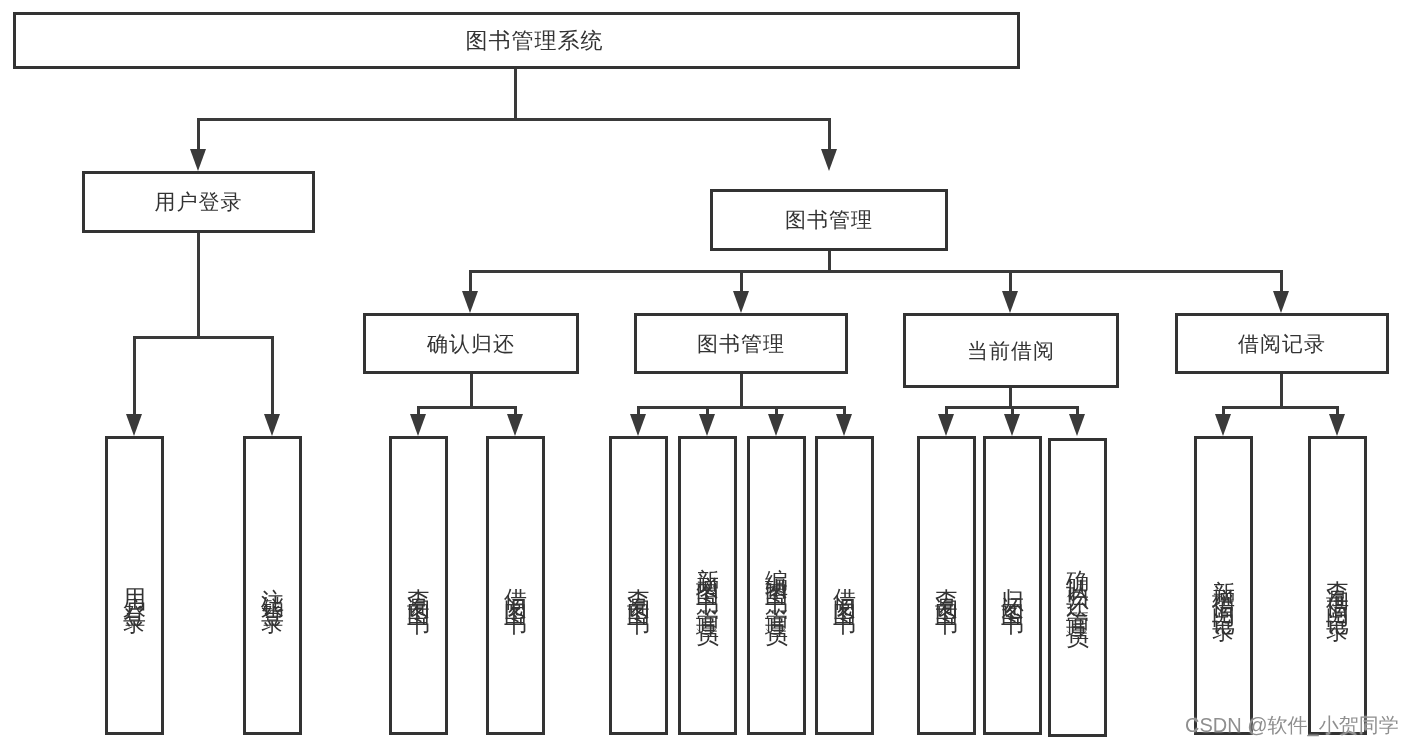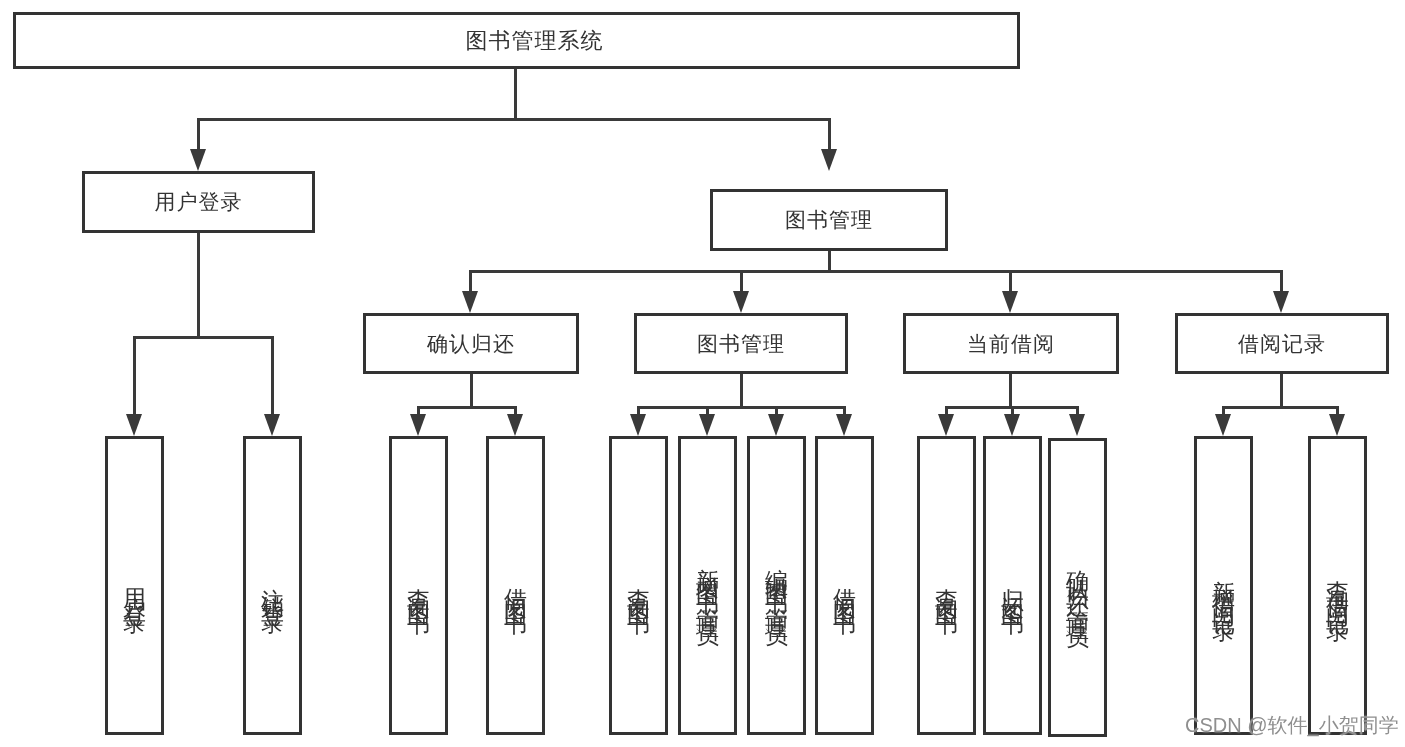--- a/index.html
+++ b/index.html
@@ -108,21 +108,21 @@
   <div class="arr" style="left:1002px;top:291px;"></div>
   <div class="vline" style="left:1280px;top:270px;height:25px;"></div>
   <div class="arr" style="left:1273px;top:291px;"></div>
 
   <div class="box hbox" style="left:363px;top:313px;width:216px;height:61px;">
     <span>确认归还</span>
   </div>
   <div class="box hbox" style="left:634px;top:313px;width:214px;height:61px;">
     <span>图书管理</span>
   </div>
-  <div class="box hbox" style="left:903px;top:313px;width:216px;height:61px;">
+  <div class="box hbox" style="left:903px;top:313px;width:216px;height:75px;">
     <span>当前借阅</span>
   </div>
   <div class="box hbox" style="left:1175px;top:313px;width:214px;height:61px;">
     <span>借阅记录</span>
   </div>
 
   <div class="vline" style="left:470px;top:374px;height:32px;"></div>
   <div class="hline" style="left:417px;top:406px;width:100px;"></div>
   <div class="vline" style="left:417px;top:406px;height:12px;"></div>
   <div class="arr" style="left:410px;top:414px;"></div>

